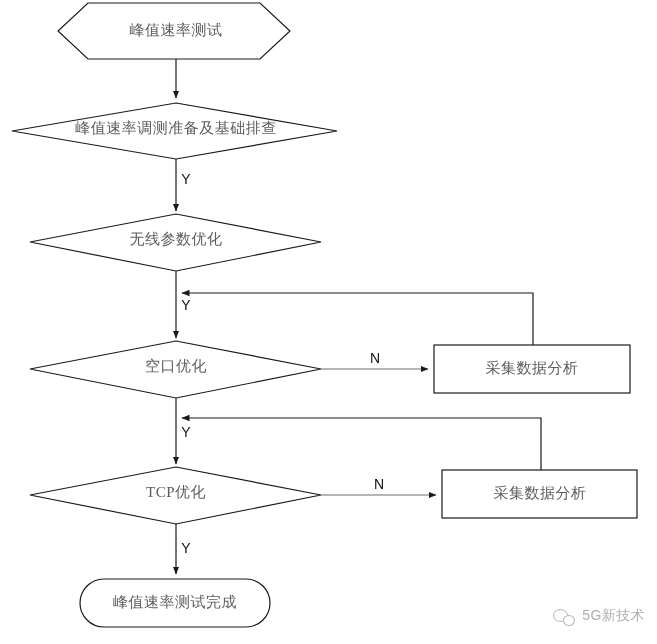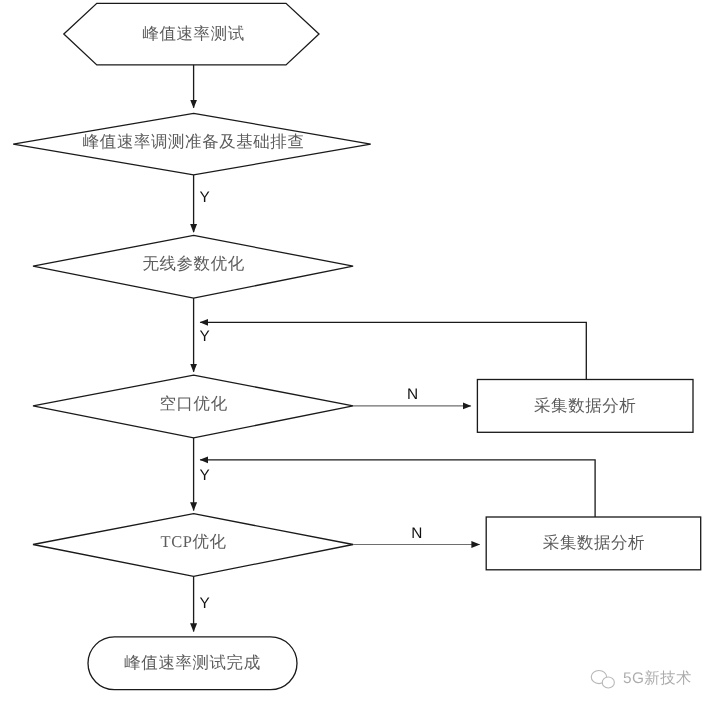--- a/index.html
+++ b/index.html
@@ -51,24 +51,23 @@
   }
   .edge-label {
     font-family: "Liberation Sans", sans-serif;
     font-size: 14px;
     fill: #111111;
     text-anchor: middle;
     dominant-baseline: middle;
   }
   .watermark {
     position: absolute;
-    right: 28px;
+    right: 12px;
     bottom: 18px;
     display: flex;
-    align-items: center;
     gap: 7px;
     opacity: 0.42;
     user-select: none;
   }
   .watermark-text {
     font-family: "Liberation Sans", sans-serif;
     font-size: 14px;
     color: #3a3a3a;
     letter-spacing: 0.4px;
     white-space: nowrap;

